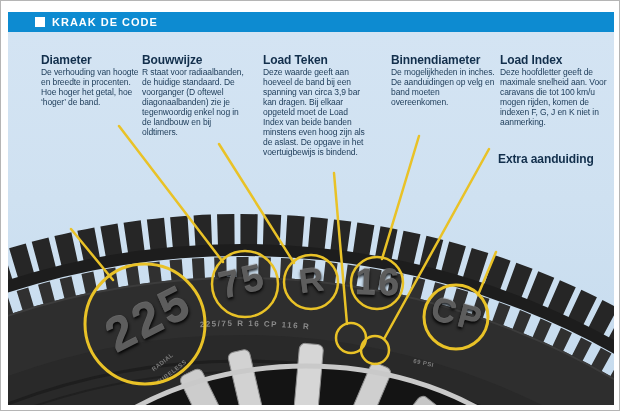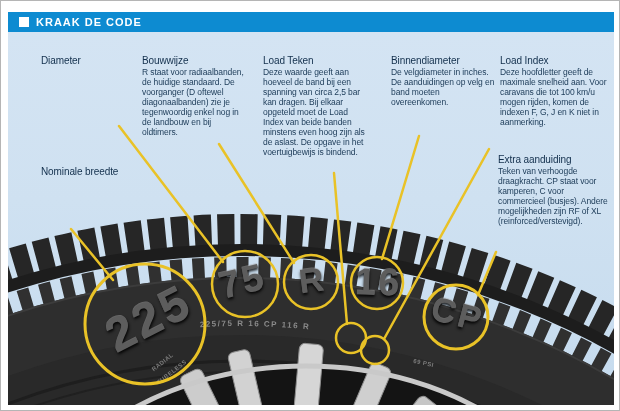--- a/index.html
+++ b/index.html
@@ -4,26 +4,26 @@
 <style>
   :root{
     --header-blue:#0d8bd1;
     --background-blue:#cfe1f1;
     --accent-yellow:#e9c227;
     --text-navy:#1b3a57;
   }
   *{margin:0;padding:0;box-sizing:border-box}
   body{font-family:"Liberation Sans",sans-serif;background:#e8e8e8}
   .page{position:relative;width:620px;height:411px;background:#fff;border:1px solid #b5b5b5;overflow:hidden}
-  .header-bar{position:absolute;left:7px;top:11px;width:606px;height:20px;background:var(--header-blue,#0d8bd1);display:flex;align-items:center;gap:7px;padding-left:11px}
+  .header-bar{position:absolute;left:7px;top:11px;width:606px;height:20px;background:var(--header-blue,#0d8bd1);display:flex;align-items:center;gap:7px;padding-left:27px}
   .header-square{width:10px;height:10px;background:#fff}
   .header-title{color:#fff;font-size:11px;font-weight:bold;letter-spacing:1px}
   .content{position:absolute;left:7px;top:31px;width:606px;height:373px;background:linear-gradient(180deg,#d4e4f3 0%,var(--background-blue,#cfe1f1) 45%,#c5dbee 100%);overflow:hidden}
   .note{position:absolute;color:var(--text-navy,#1b3a57);font-size:8.5px;line-height:10px;letter-spacing:-0.1px}
-  .note h3{font-size:10px;line-height:11px;font-weight:normal;color:#122f4c;margin-bottom:1px;letter-spacing:-0.1px}
+  .note h3{font-size:12px;line-height:11px;font-weight:bold;color:#122f4c;margin-bottom:1px;letter-spacing:-0.1px}
   .svg-abs{position:absolute;left:0;top:0;width:606px;height:373px}
   .marking{position:absolute;font-weight:bold;color:#5d5d5d;text-shadow:0 -1px 0 rgba(170,170,170,.45),0 2px 3px rgba(0,0,0,.9);transform-origin:center;white-space:nowrap}
   .side-small{position:absolute;color:#7d7d7d;font-size:6px;font-weight:bold;letter-spacing:.5px;transform-origin:center;white-space:nowrap;line-height:7px}
   .y-stroke{stroke:var(--accent-yellow,#e9c227);fill:none}
 </style>
 </head>
 <body>
 
 <div class="page">
 
@@ -83,43 +83,42 @@
     <span class="marking" style="left:291px;top:229px;font-size:34px;transform:rotate(-7deg)">R</span>
     <span class="marking" style="left:347px;top:229px;font-size:38px;letter-spacing:2px;transform:rotate(2deg)">16</span>
     <span class="marking" style="left:423px;top:263px;font-size:34px;letter-spacing:3px;transform:rotate(15deg)">CP</span>
 
     <span class="side-small" style="left:142px;top:327px;transform:rotate(-38deg)">RADIAL</span>
     <span class="side-small" style="left:146px;top:337px;transform:rotate(-38deg)">TUBELESS</span>
     <span class="side-small" style="left:405px;top:328px;transform:rotate(12deg)">69 PSI</span>
 
     <div class="note" style="left:33px;top:23px;width:104px">
       <h3>Diameter</h3>
+      <div>De verhouding van hoogte en breedte in procenten. Hoe hoger het getal, hoe ‘hoger’ de band.</div>
     </div>
     <div class="note" style="left:134px;top:23px;width:104px">
       <h3>Bouwwijze</h3>
       <div>R staat voor radiaalbanden, de huidige standaard. De voorganger (D oftewel diagonaalbanden) zie je tegenwoordig enkel nog in de landbouw en bij oldtimers.</div>
     </div>
     <div class="note" style="left:255px;top:23px;width:106px">
       <h3>Load Teken</h3>
-      <div>Deze waarde geeft aan hoeveel de band bij een spanning van circa 2,5 bar kan dragen. Bij elkaar opgeteld moet de Load Index van beide banden minstens even hoog zijn als de aslast. De opgave in het voertuigbewijs is bindend.</div>
+      <div>Deze waarde geeft aan hoeveel de band bij een spanning van circa 3,9 bar kan dragen. Bij elkaar opgeteld moet de Load Index van beide banden minstens even hoog zijn als de aslast. De opgave in het voertuigbewijs is bindend.</div>
     </div>
     <div class="note" style="left:383px;top:23px;width:106px">
       <h3>Binnendiameter</h3>
-      <div>De velgdiameter in inches. De aanduidingen op velg en band moeten overeenkomen.</div>
+      <div>De mogelijkheden in inches. De aanduidingen op velg en band moeten overeenkomen.</div>
     </div>
     <div class="note" style="left:492px;top:23px;width:110px">
       <h3>Load Index</h3>
       <div>Deze hoofdletter geeft de maximale snelheid aan. Voor caravans die tot 100 km/u mogen rijden, komen de indexen F, G, J en K niet in aanmerking.</div>
     </div>
     <div class="note" style="left:33px;top:134px;width:110px">
-      <h3>Nominale breedte</h3>
     </div>
     <div class="note" style="left:490px;top:122px;width:112px">
       <h3>Extra aanduiding</h3>
-      <div>Teken van verhoogde draagkracht. CP staat voor kamperen, C voor commercieel (busjes). Andere mogelijkheden zijn RF of XL (reinforced/verstevigd).</div>
     </div>
 
     <svg class="svg-abs" viewBox="0 0 606 373">
       <g stroke-linecap="round">
         <line class="y-stroke" x1="63" y1="197" x2="105" y2="248" stroke-width="2.5"></line>
         <line class="y-stroke" x1="111" y1="94" x2="215" y2="230" stroke-width="2.5"></line>
         <line class="y-stroke" x1="211" y1="112" x2="286" y2="231" stroke-width="2.5"></line>
         <line class="y-stroke" x1="326" y1="141" x2="339" y2="292" stroke-width="2.5"></line>
         <line class="y-stroke" x1="411" y1="104" x2="374" y2="227" stroke-width="2.5"></line>
         <line class="y-stroke" x1="481" y1="117" x2="376" y2="307" stroke-width="2.5"></line>

